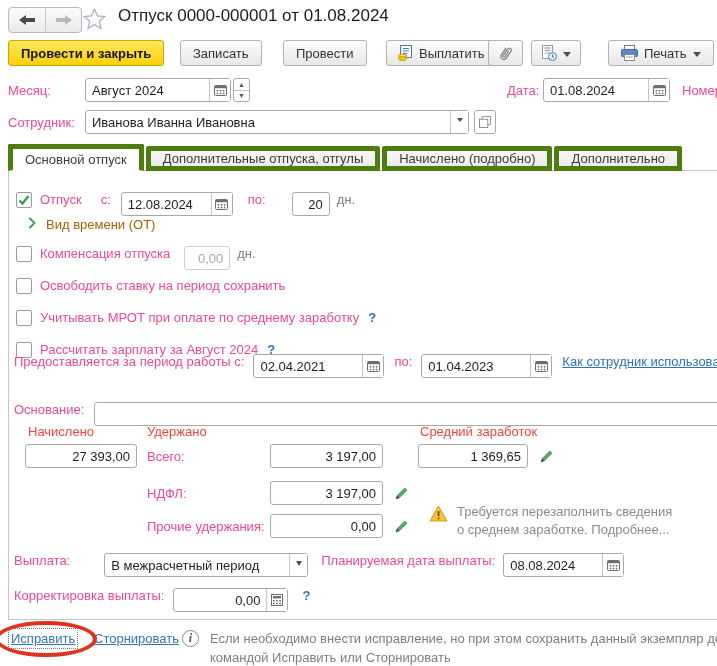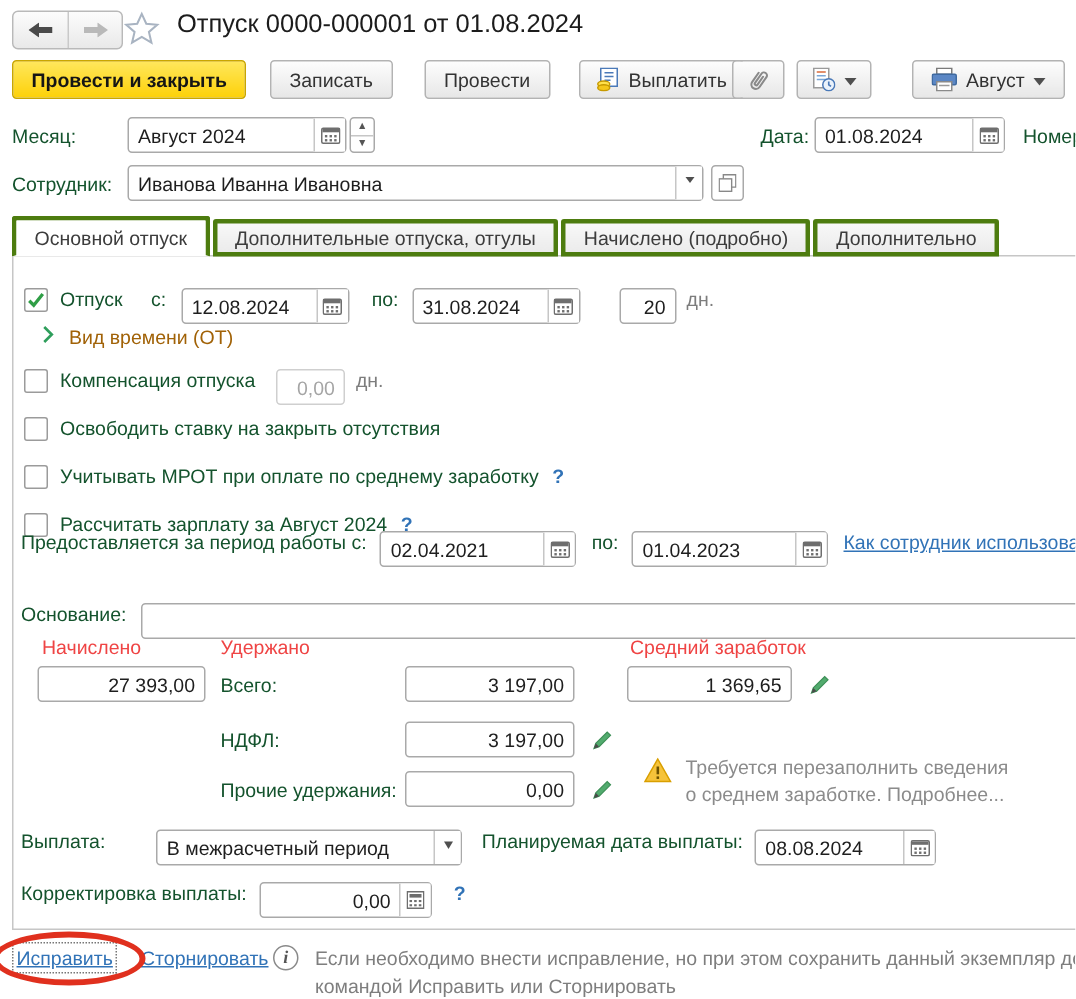--- a/index.html
+++ b/index.html
@@ -1,21 +1,21 @@
 <!DOCTYPE html>
 <html><head>
 <meta charset="utf-8">
 <style>
   *{box-sizing:border-box;margin:0;padding:0}
   body{margin:0;background:#fff}
   #app{position:relative;width:717px;height:666px;background:#fff;overflow:hidden;
        font-family:"Liberation Sans",sans-serif;font-size:13px;color:#333}
   .abs{position:absolute}
   .row{position:absolute;display:flex;align-items:flex-start;height:24px;white-space:nowrap}
-  .lbl{color:#14532d}
+  .lbl{color:#ec4899}
   .unit{color:#7d7d7d}
   .btn{position:absolute;display:inline-flex;align-items:center;justify-content:center;gap:6px;
        height:26px;padding:0 12px;border:1px solid #b3b3b3;border-radius:3px;
        background:linear-gradient(#fdfdfd,#e7e7e7);color:#333;cursor:pointer;white-space:nowrap}
   .btn-yellow{background:linear-gradient(#ffe75c,#fdd109);border-color:#c9a600;font-weight:bold;color:#151515}
   .btn-icon{padding:0 9px}
   .field{display:flex;align-items:stretch;height:24px;border:1px solid #a9a9a9;border-radius:3px;background:#fff;flex:none}
   .field .val{display:flex;align-items:center;padding:0 6px;flex:1;color:#1e1e1e;overflow:hidden}
   .field .num{justify-content:flex-end}
   .field .fbtn{display:flex;align-items:center;justify-content:center;width:21px;
@@ -23,21 +23,21 @@
   .field.disabled{border-color:#cfcfcf}
   .field.disabled .val{color:#a5a5a5}
   .cb{display:inline-flex;width:16px;height:16px;border:1px solid #9b9b9b;border-radius:2px;
       background:#fff;align-items:center;justify-content:center;cursor:pointer;flex:none}
   .glink{color:#a16207;cursor:pointer}
   .blink{color:#3173b7;cursor:pointer}
   .ulink{text-decoration:underline}
   .q{color:#3173b7;font-weight:bold;cursor:pointer}
   .green-h{position:absolute;color:#ef4444}
   .tabs{position:absolute;left:8px;top:144px;display:flex;align-items:flex-end;z-index:2}
-  .tab{height:25px;display:flex;align-items:center;padding:0 12px;border:3px solid #4d7c0f;
+  .tab{height:25px;display:flex;align-items:center;padding:0 12px;border:5px solid #4d7c0f;
        border-radius:2px 2px 0 0;background:linear-gradient(#f8f8f8,#ebebeb);margin-right:2px;
        cursor:pointer;color:#3c3c3c;white-space:nowrap}
   .tab.active{height:27px;background:#fff;border-bottom:1px solid #fff;font-weight:normal}
   .panel{position:absolute;left:8px;top:170px;width:712px;height:450px;
          border:1px solid #c6c6c6;border-right:none;background:#fff}
   .navgrp{position:absolute;left:8px;top:7px;display:flex;border:1px solid #b9b9b9;border-radius:4px;
           overflow:hidden;background:linear-gradient(#fcfcfc,#e9e9e9)}
   .navbtn{width:36px;height:24px;display:flex;align-items:center;justify-content:center;cursor:pointer}
   .navbtn + .navbtn{border-left:1px solid #c9c9c9}
   .title{position:absolute;left:118px;top:6px;font-size:17px;color:#1c1c1c;white-space:nowrap}
@@ -118,21 +118,21 @@
     </svg>
     <span class="arrow-down" style="margin-top:6px;border-top-color:#4f4f4f"></span>
   </div>
   <div class="btn" style="left:608px;top:40px">
     <svg width="17" height="16" viewBox="0 0 17 16">
       <rect x="3.5" y="0.5" width="10" height="4" fill="#fff" stroke="#7a7a7a"></rect>
       <rect x="0.5" y="4.5" width="16" height="7" rx="1" fill="#5b87c5" stroke="#3f6aa0"></rect>
       <rect x="3.5" y="9.5" width="10" height="6" fill="#fff" stroke="#8a8a8a"></rect>
       <line x1="5" y1="12" x2="12" y2="12" stroke="#9a9a9a"></line>
     </svg>
-    <span>Август</span>
+    <span>Печать</span>
     <span class="arrow-down" style="margin-top:6px"></span>
   </div>
 
   <span class="abs lbl" style="left:8px;top:83px">Месяц:</span>
   <div class="field abs" style="left:85px;top:78px;width:146px">
     <span class="val">Август 2024</span>
     <span class="fbtn">
       <svg width="13" height="12" viewBox="0 0 13 12">
           <rect x="0.5" y="1.5" width="12" height="10" rx="1" fill="#fff" stroke="#6e6e6e"></rect>
           <rect x="1" y="2" width="11" height="2.2" fill="#6e6e6e"></rect>
@@ -223,37 +223,20 @@
               <rect x="5.7" y="6" width="1.6" height="1.6"></rect>
               <rect x="8.8" y="6" width="1.6" height="1.6"></rect>
               <rect x="2.6" y="8.7" width="1.6" height="1.6"></rect>
               <rect x="5.7" y="8.7" width="1.6" height="1.6"></rect>
               <rect x="8.8" y="8.7" width="1.6" height="1.6"></rect>
             </g>
           </svg>
       </span>
     </div>
     <span class="lbl" style="margin-left:15px">по:</span>
-    <div class="field" style="margin-left:9px;width:112px">
-      <span class="val">31.08.2024</span>
-      <span class="fbtn">
-        <svg width="13" height="12" viewBox="0 0 13 12">
-            <rect x="0.5" y="1.5" width="12" height="10" rx="1" fill="#fff" stroke="#6e6e6e"></rect>
-            <rect x="1" y="2" width="11" height="2.2" fill="#6e6e6e"></rect>
-            <g fill="#6e6e6e">
-              <rect x="2.6" y="6" width="1.6" height="1.6"></rect>
-              <rect x="5.7" y="6" width="1.6" height="1.6"></rect>
-              <rect x="8.8" y="6" width="1.6" height="1.6"></rect>
-              <rect x="2.6" y="8.7" width="1.6" height="1.6"></rect>
-              <rect x="5.7" y="8.7" width="1.6" height="1.6"></rect>
-              <rect x="8.8" y="8.7" width="1.6" height="1.6"></rect>
-            </g>
-          </svg>
-      </span>
-    </div>
     <div class="field" style="margin-left:26px;width:38px">
       <span class="val num">20</span>
     </div>
     <span class="unit" style="margin-left:7px">дн.</span>
   </div>
 
   <div class="row" style="left:28px;top:217px">
     <svg width="8" height="12" viewBox="0 0 8 12">
         <path d="M1.5 1 L6.5 6 L1.5 11" fill="none" stroke="#2f9e5c" stroke-width="1.8"></path>
       </svg>
@@ -264,21 +247,21 @@
     <span class="cb"></span>
     <span class="lbl" style="margin-left:8px">Компенсация отпуска</span>
     <div class="field disabled" style="margin-left:14px;width:46px">
       <span class="val num">0,00</span>
     </div>
     <span class="unit" style="margin-left:7px">дн.</span>
   </div>
 
   <div class="row" style="left:16px;top:278px">
     <span class="cb"></span>
-    <span class="lbl" style="margin-left:8px">Освободить ставку на закрыть отсутствия</span>
+    <span class="lbl" style="margin-left:8px">Освободить ставку на период сохранить</span>
   </div>
   <div class="row" style="left:16px;top:310px">
     <span class="cb"></span>
     <span class="lbl" style="margin-left:8px">Учитывать МРОТ при оплате по среднему заработку</span>
     <span class="q" style="margin-left:9px">?</span>
   </div>
   <div class="row" style="left:16px;top:342px">
     <span class="cb"></span>
     <span class="lbl" style="margin-left:8px">Рассчитать зарплату за Август 2024</span>
     <span class="q" style="margin-left:9px">?</span>

